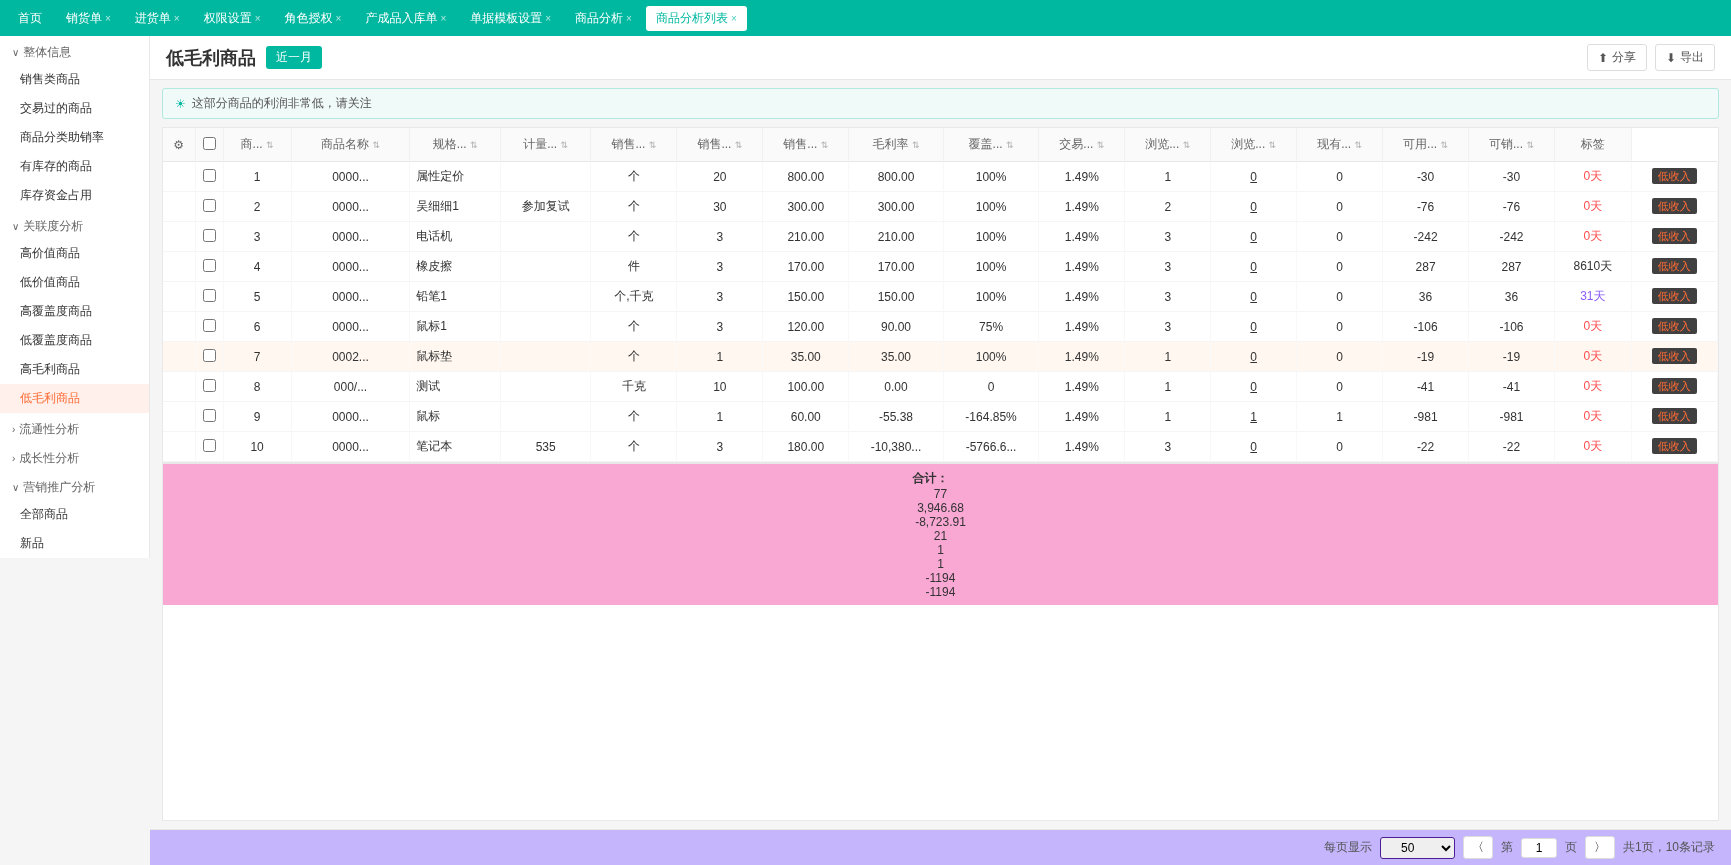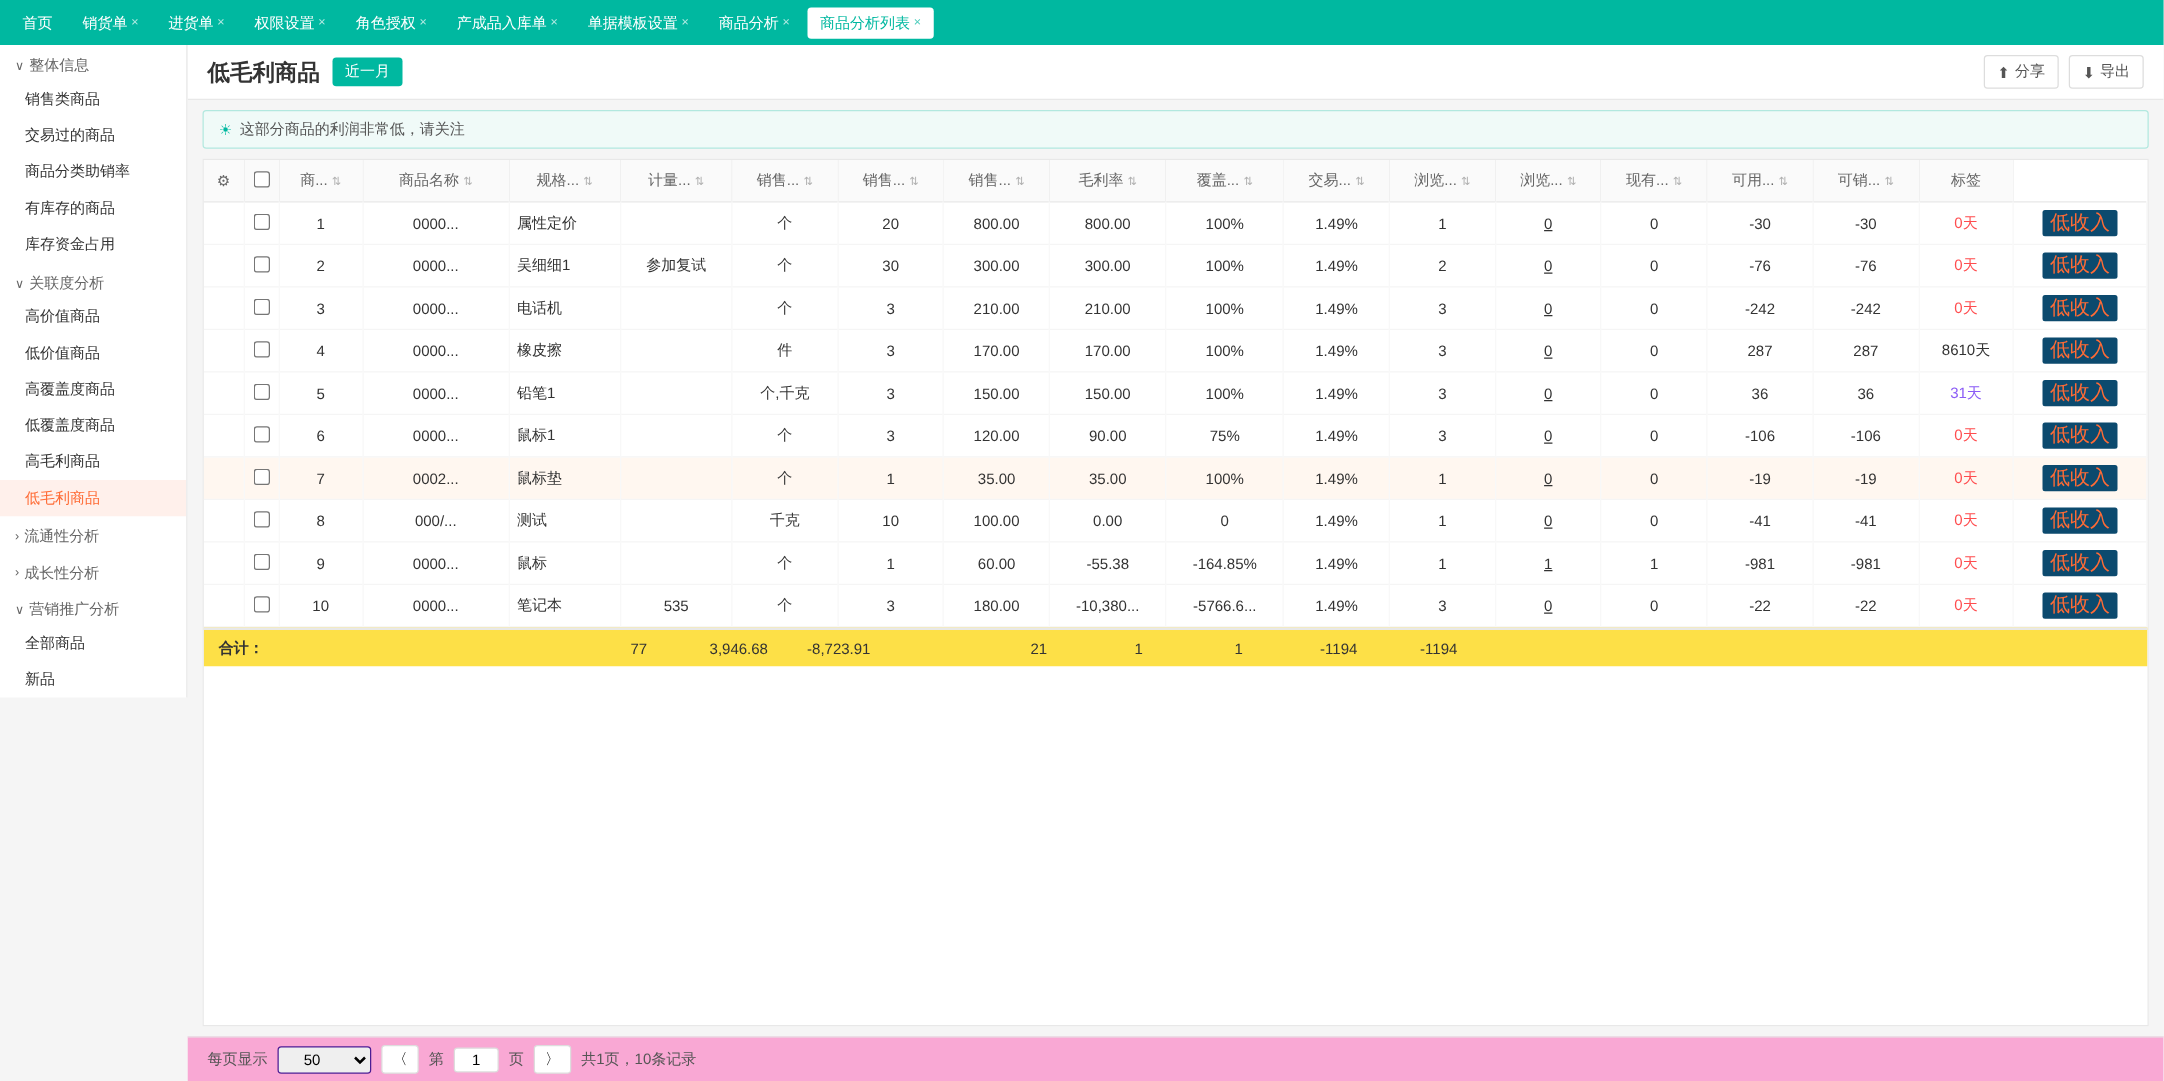--- a/index.html
+++ b/index.html
@@ -180,48 +180,50 @@
     tbody tr.highlighted { background: #fff7f0; }
     tbody td {
       padding: 6px 6px;
       text-align: center;
       color: #333;
       border-right: 1px solid #f8f8f8;
       white-space: nowrap;
     }
     tbody td.name-col { text-align: left; }
     .tag-badge {
-      background: #0c4a6e;
+      background: #404040;
       color: #ff6b35;
       padding: 2px 6px;
       border-radius: 2px;
-      font-size: 16px;
+      font-size: 11px;
     }
     .link-underline { text-decoration: underline; cursor: pointer; color: #333; }
 
     
     .table-footer {
-      background: #fde047;
+      background: #f9a8d4;
       border-top: 2px solid #e8e8e8;
       padding: 6px 12px;
       display: flex;
       align-items: center;
       font-size: 12px;
       color: #333;
+      flex-direction: column;
     }
     .footer-label { font-weight: bold; margin-right: 20px; }
     .footer-cell { min-width: 80px; text-align: center; }
 
     
     .pagination-bar {
-      background: #f9a8d4;
+      background: #c4b5fd;
       border-top: 1px solid #e8e8e8;
       padding: 6px 16px;
       display: flex;
       align-items: center;
+      justify-content: flex-end;
       gap: 8px;
       font-size: 12px;
       color: #555;
     }
     .pagination-bar select {
       border: 1px solid #4c1d95;
       padding: 2px 16px;
       border-radius: 3px;
       font-size: 12px;
     }

